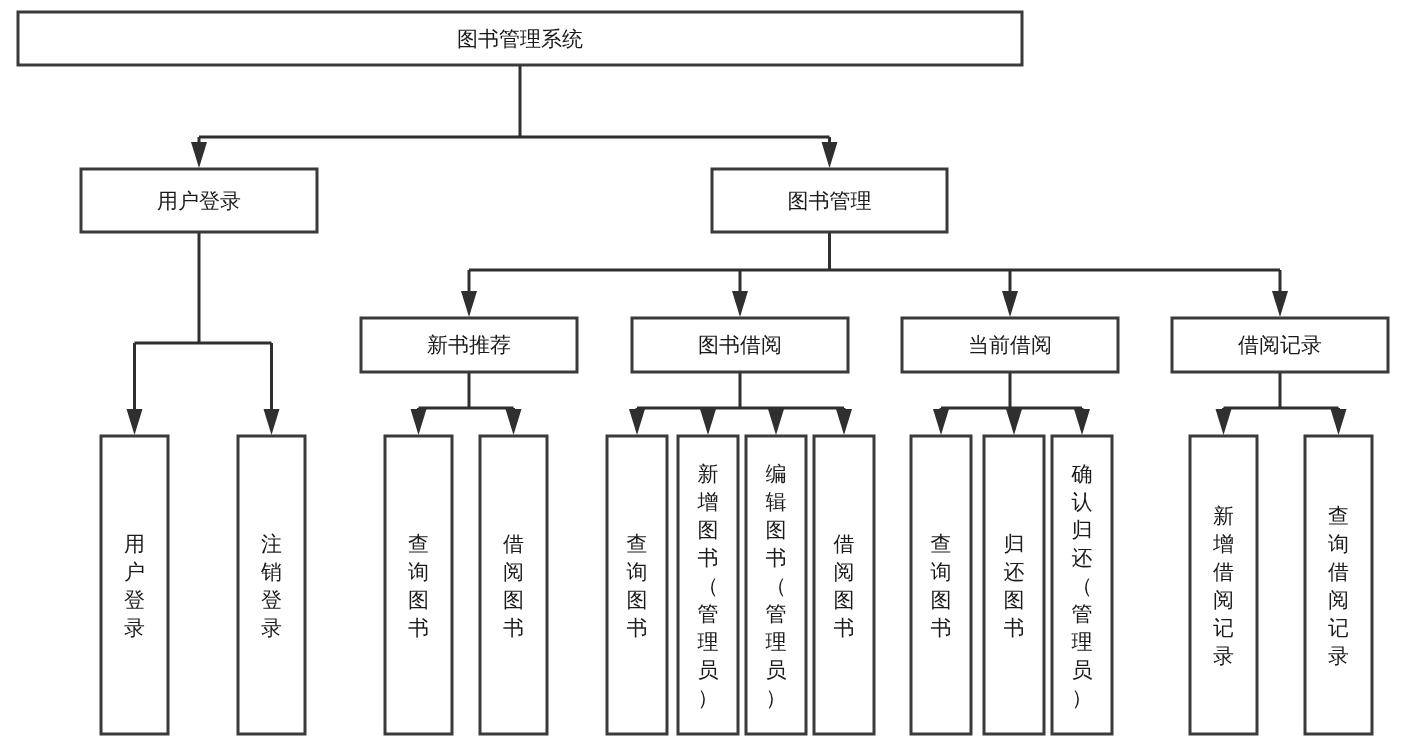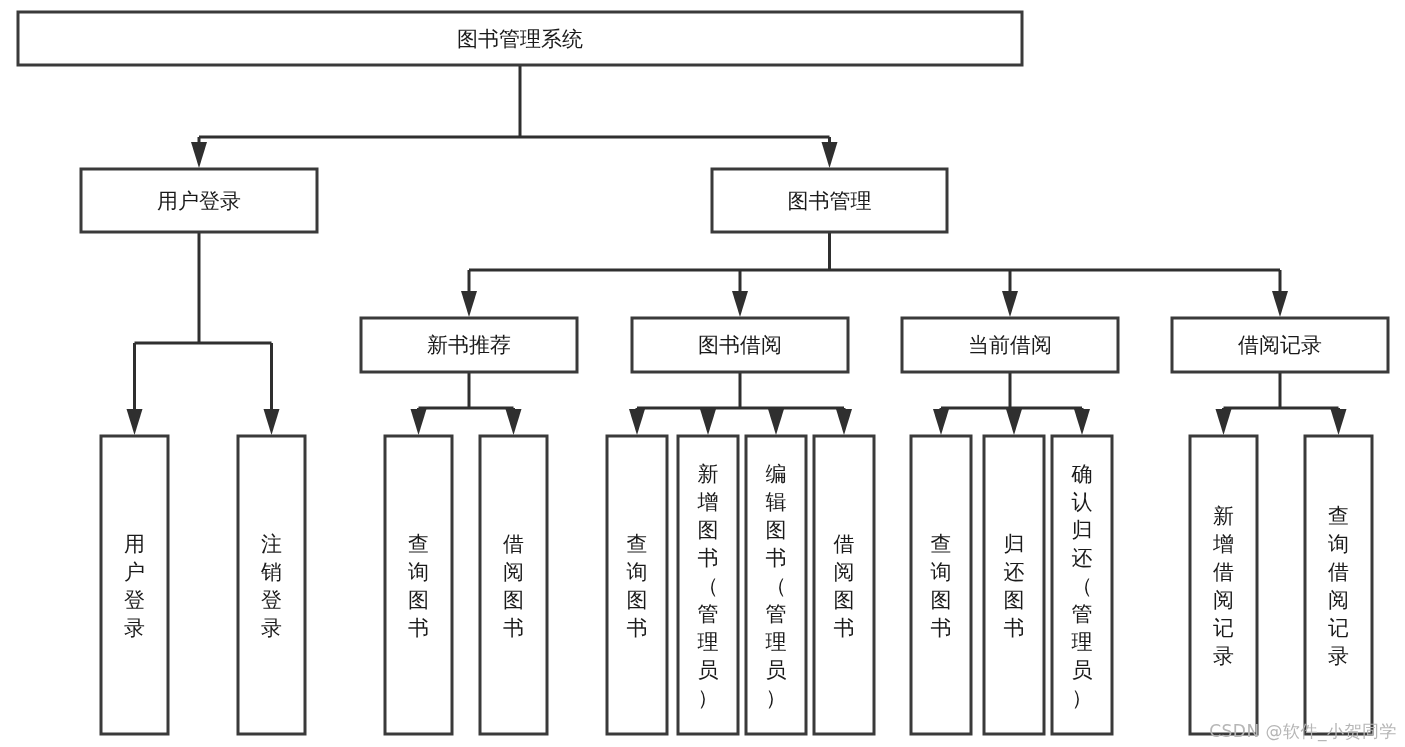--- a/index.html
+++ b/index.html
@@ -202,14 +202,13 @@
         <g>
           <rect class="node-box" x="1190" y="436" width="67" height="298"></rect>
           <text class="node-label-v" x="1223.5" y="0"><tspan x="1223.5" y="522.84">新</tspan><tspan x="1223.5" y="550.84">增</tspan><tspan x="1223.5" y="578.84">借</tspan><tspan x="1223.5" y="606.84">阅</tspan><tspan x="1223.5" y="634.84">记</tspan><tspan x="1223.5" y="662.84">录</tspan></text>
         </g>
         <g>
           <rect class="node-box" x="1305" y="436" width="67" height="298"></rect>
           <text class="node-label-v" x="1338.5" y="0"><tspan x="1338.5" y="522.84">查</tspan><tspan x="1338.5" y="550.84">询</tspan><tspan x="1338.5" y="578.84">借</tspan><tspan x="1338.5" y="606.84">阅</tspan><tspan x="1338.5" y="634.84">记</tspan><tspan x="1338.5" y="662.84">录</tspan></text>
         </g>
       </g>
   </svg>
-  <div class="watermark">CSDN @软件_小贺同学</div>
 </div>
 
 </body></html>

